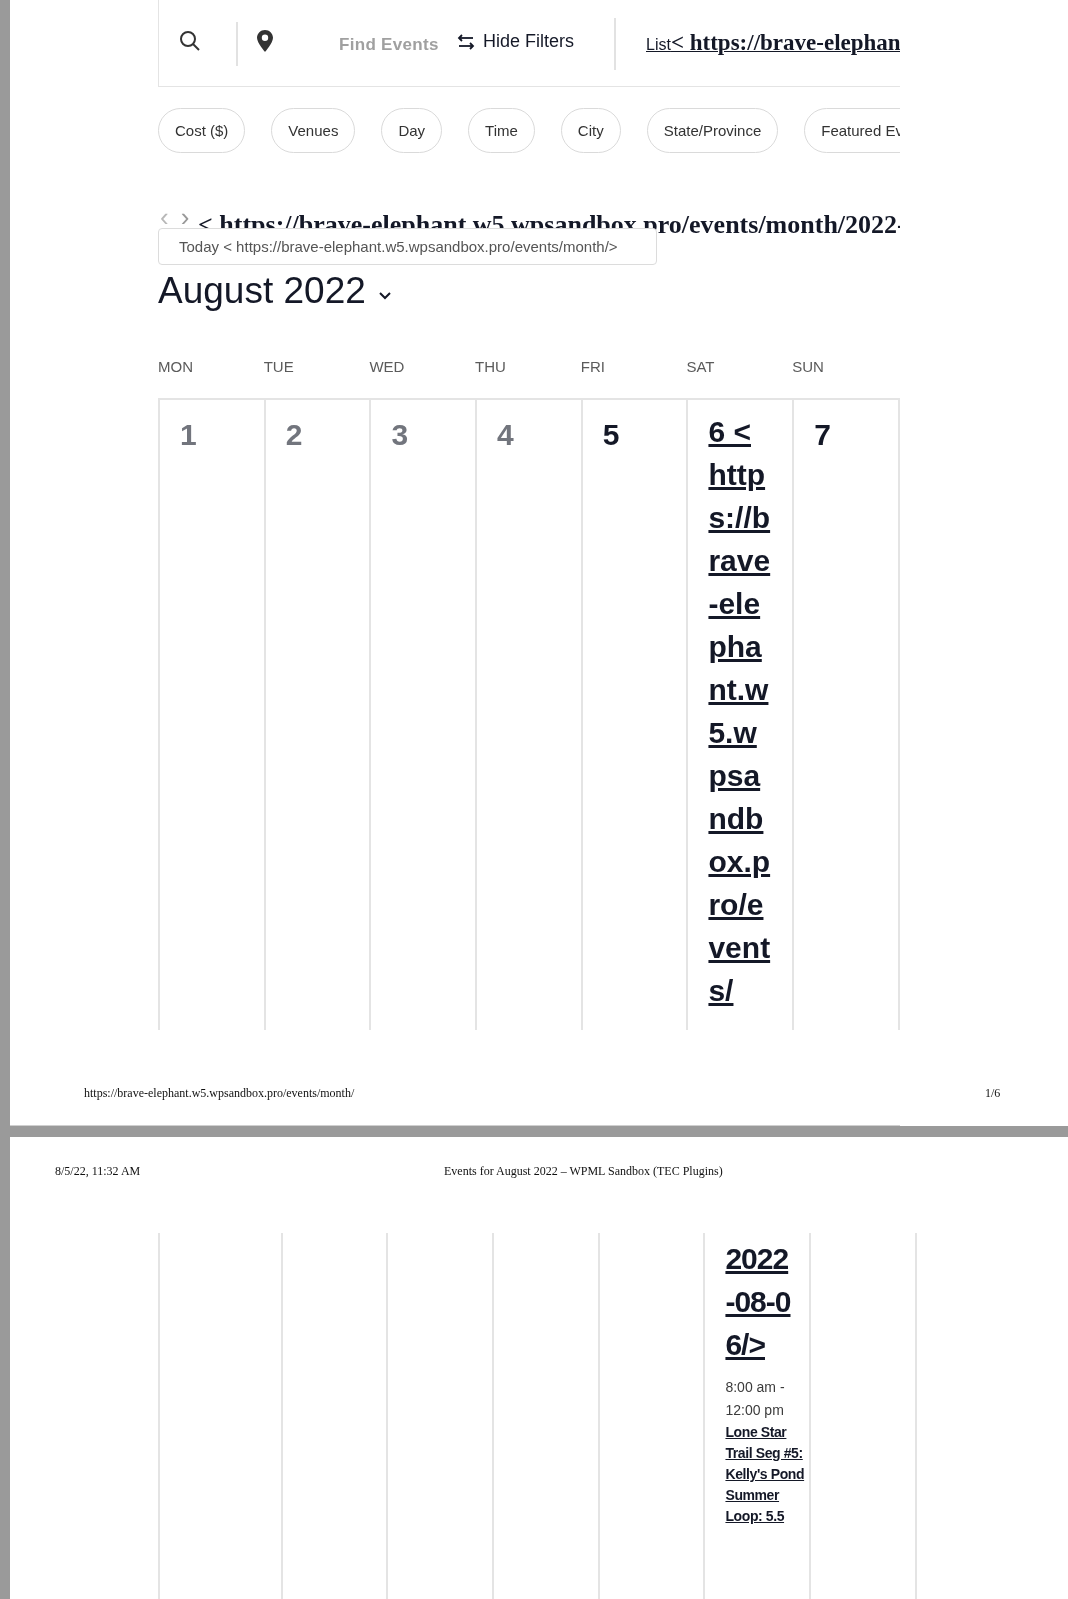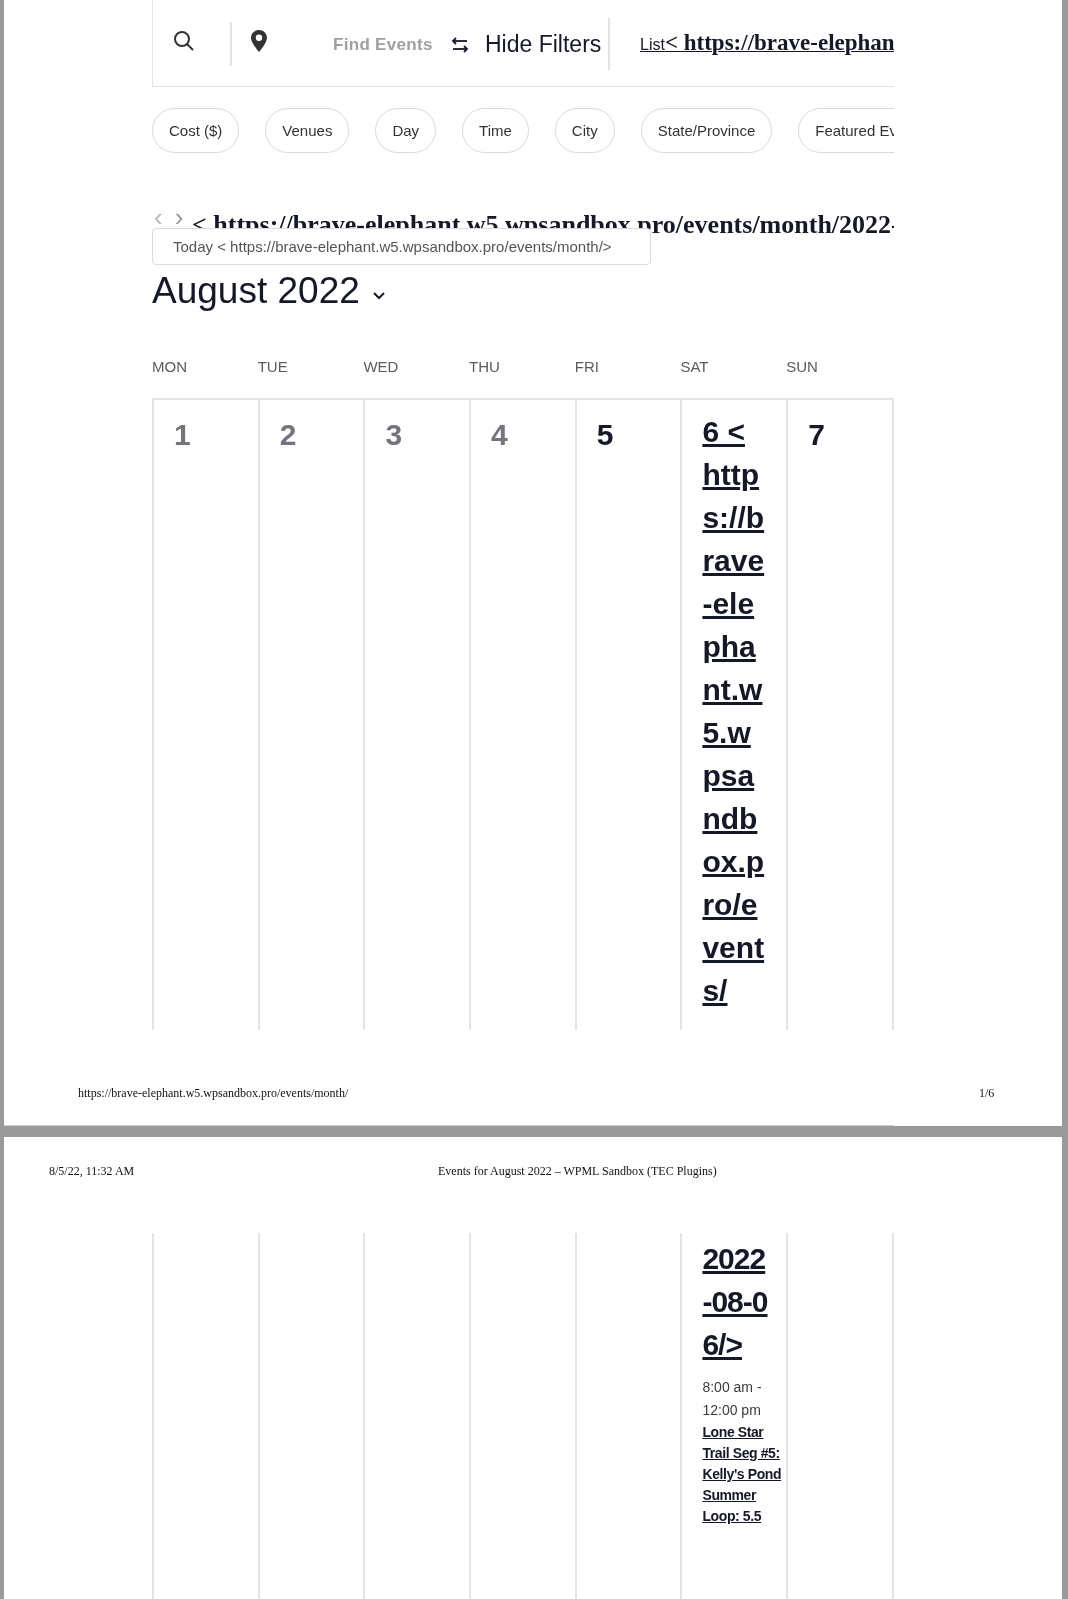--- a/index.html
+++ b/index.html
@@ -1,29 +1,29 @@
 <!DOCTYPE html>
 <html><head>
   <meta charset="utf-8">
   <style>
     * { box-sizing: border-box; margin: 0; padding: 0; }
     html, body { width: 1068px; height: 1599px; overflow: hidden; background: #9a9a9a; }
     body { position: relative; font-family: "Liberation Sans", sans-serif; }
-    .page { position: absolute; left: 4px; background: #fff; width: 1058px; }
+    .page { position: absolute; left: 10px; background: #fff; width: 1058px; }
     .page1 { top: 0; height: 1126px; border-bottom: 1px solid #cfcfcf; }
     .page2 { top: 1137px; height: 462px; }
     
     .searchbar { position: absolute; left: 148px; top: 0; width: 752px; height: 87px;
       border: 1px solid #e4e4e4; border-top: none; background: #fff; }
     .searchbar .ico { position: absolute; top: 30px; }
     .s-search { left: 20px; }
     .s-sep1 { position: absolute; left: 77px; top: 22px; width: 2px; height: 44px; background: #e2e2e2; }
     .s-loc { left: 98px; }
     .s-find { position: absolute; left: 180px; top: 35px; font-size: 17px; font-weight: bold; color: #a0a0a0; letter-spacing: 0.3px; }
-    .s-filters { position: absolute; left: 298px; top: 31px; font-size: 23px; color: #141827; display: flex; align-items: center; gap: 16px; }
+    .s-filters { position: absolute; left: 298px; top: 31px; font-size: 18px; color: #141827; display: flex; align-items: center; gap: 8px; }
     .s-sep2 { position: absolute; left: 455px; top: 18px; width: 2px; height: 52px; background: #e2e2e2; }
     .s-list { position: absolute; left: 487px; top: 30px; color: #141827; text-decoration: underline; white-space: nowrap; }
     .s-list .lbl { font-size: 16px; font-family: Liberation Sans, sans-serif; }
     .s-list .url { font-size: 23px; font-weight: bold; font-family: "Liberation Serif", serif; }
     .s-clip { position: absolute; left: 890px; top: 0; width: 168px; height: 1126px; background: #fff; }
     
     .pills { position: absolute; left: 148px; top: 108px; display: flex; gap: 26px; text-align: center; }
     .pill { height: 45px; border: 1.5px solid #dadada; border-radius: 23px; padding: 0 16px;
       display: flex; align-items: center; font-size: 15px; color: #333; white-space: nowrap; background: #fff; }
     
@@ -33,21 +33,21 @@
     .today-btn { position: absolute; left: 148px; top: 228px; width: 499px; height: 37px; border: 1px solid #dcdcdc;
       border-radius: 4px; background: #fff; font-size: 15px; color: #555; padding: 9px 12px 0 20px; white-space: nowrap; }
     .month-title { position: absolute; left: 148px; top: 270px; font-size: 37px; color: #141827; display: flex; align-items: center; gap: 12px; }
     .month-title .chev { font-size: 18px; margin-top: 6px; }
     
     .weekdays { position: absolute; left: 148px; top: 358px; display: flex; }
     .weekdays div { width: 105.7px; font-size: 15px; color: #5b5b5b; }
     
     .grid { position: absolute; left: 148px; display: flex; border-left: 2px solid #e4e4e4; }
     .grid1 { top: 398px; height: 632px; border-top: 2px solid #e4e4e4; }
-    .grid2 { top: 96px; height: 366px; }
+    .grid2 { top: 96px; height: 366px; padding-left: 17px; }
     .col { width: 105.7px; border-right: 2px solid #e4e4e4; padding: 18px 0 0 20px; position: relative; }
     .daynum { font-size: 30px; font-weight: bold; color: #141827; }
     .daynum.past { color: #72757d; }
     .daylink { font-size: 30px; font-weight: bold; color: #141827; text-decoration: underline;
       text-decoration-thickness: 3px; line-height: 43px; word-break: break-all; width: 66px; display: block; }
     .grid1 .daylink { margin-top: -8px; }
     .grid2 .col { padding-top: 4px; }
     .evt-time { font-size: 14px; color: #3b3b3b; line-height: 23px; margin-top: 10px; width: 70px; }
     .evt-title { font-size: 14px; font-weight: bold; color: #141827; text-decoration: underline; line-height: 21px; width: 66px; letter-spacing: -0.4px; }
     

